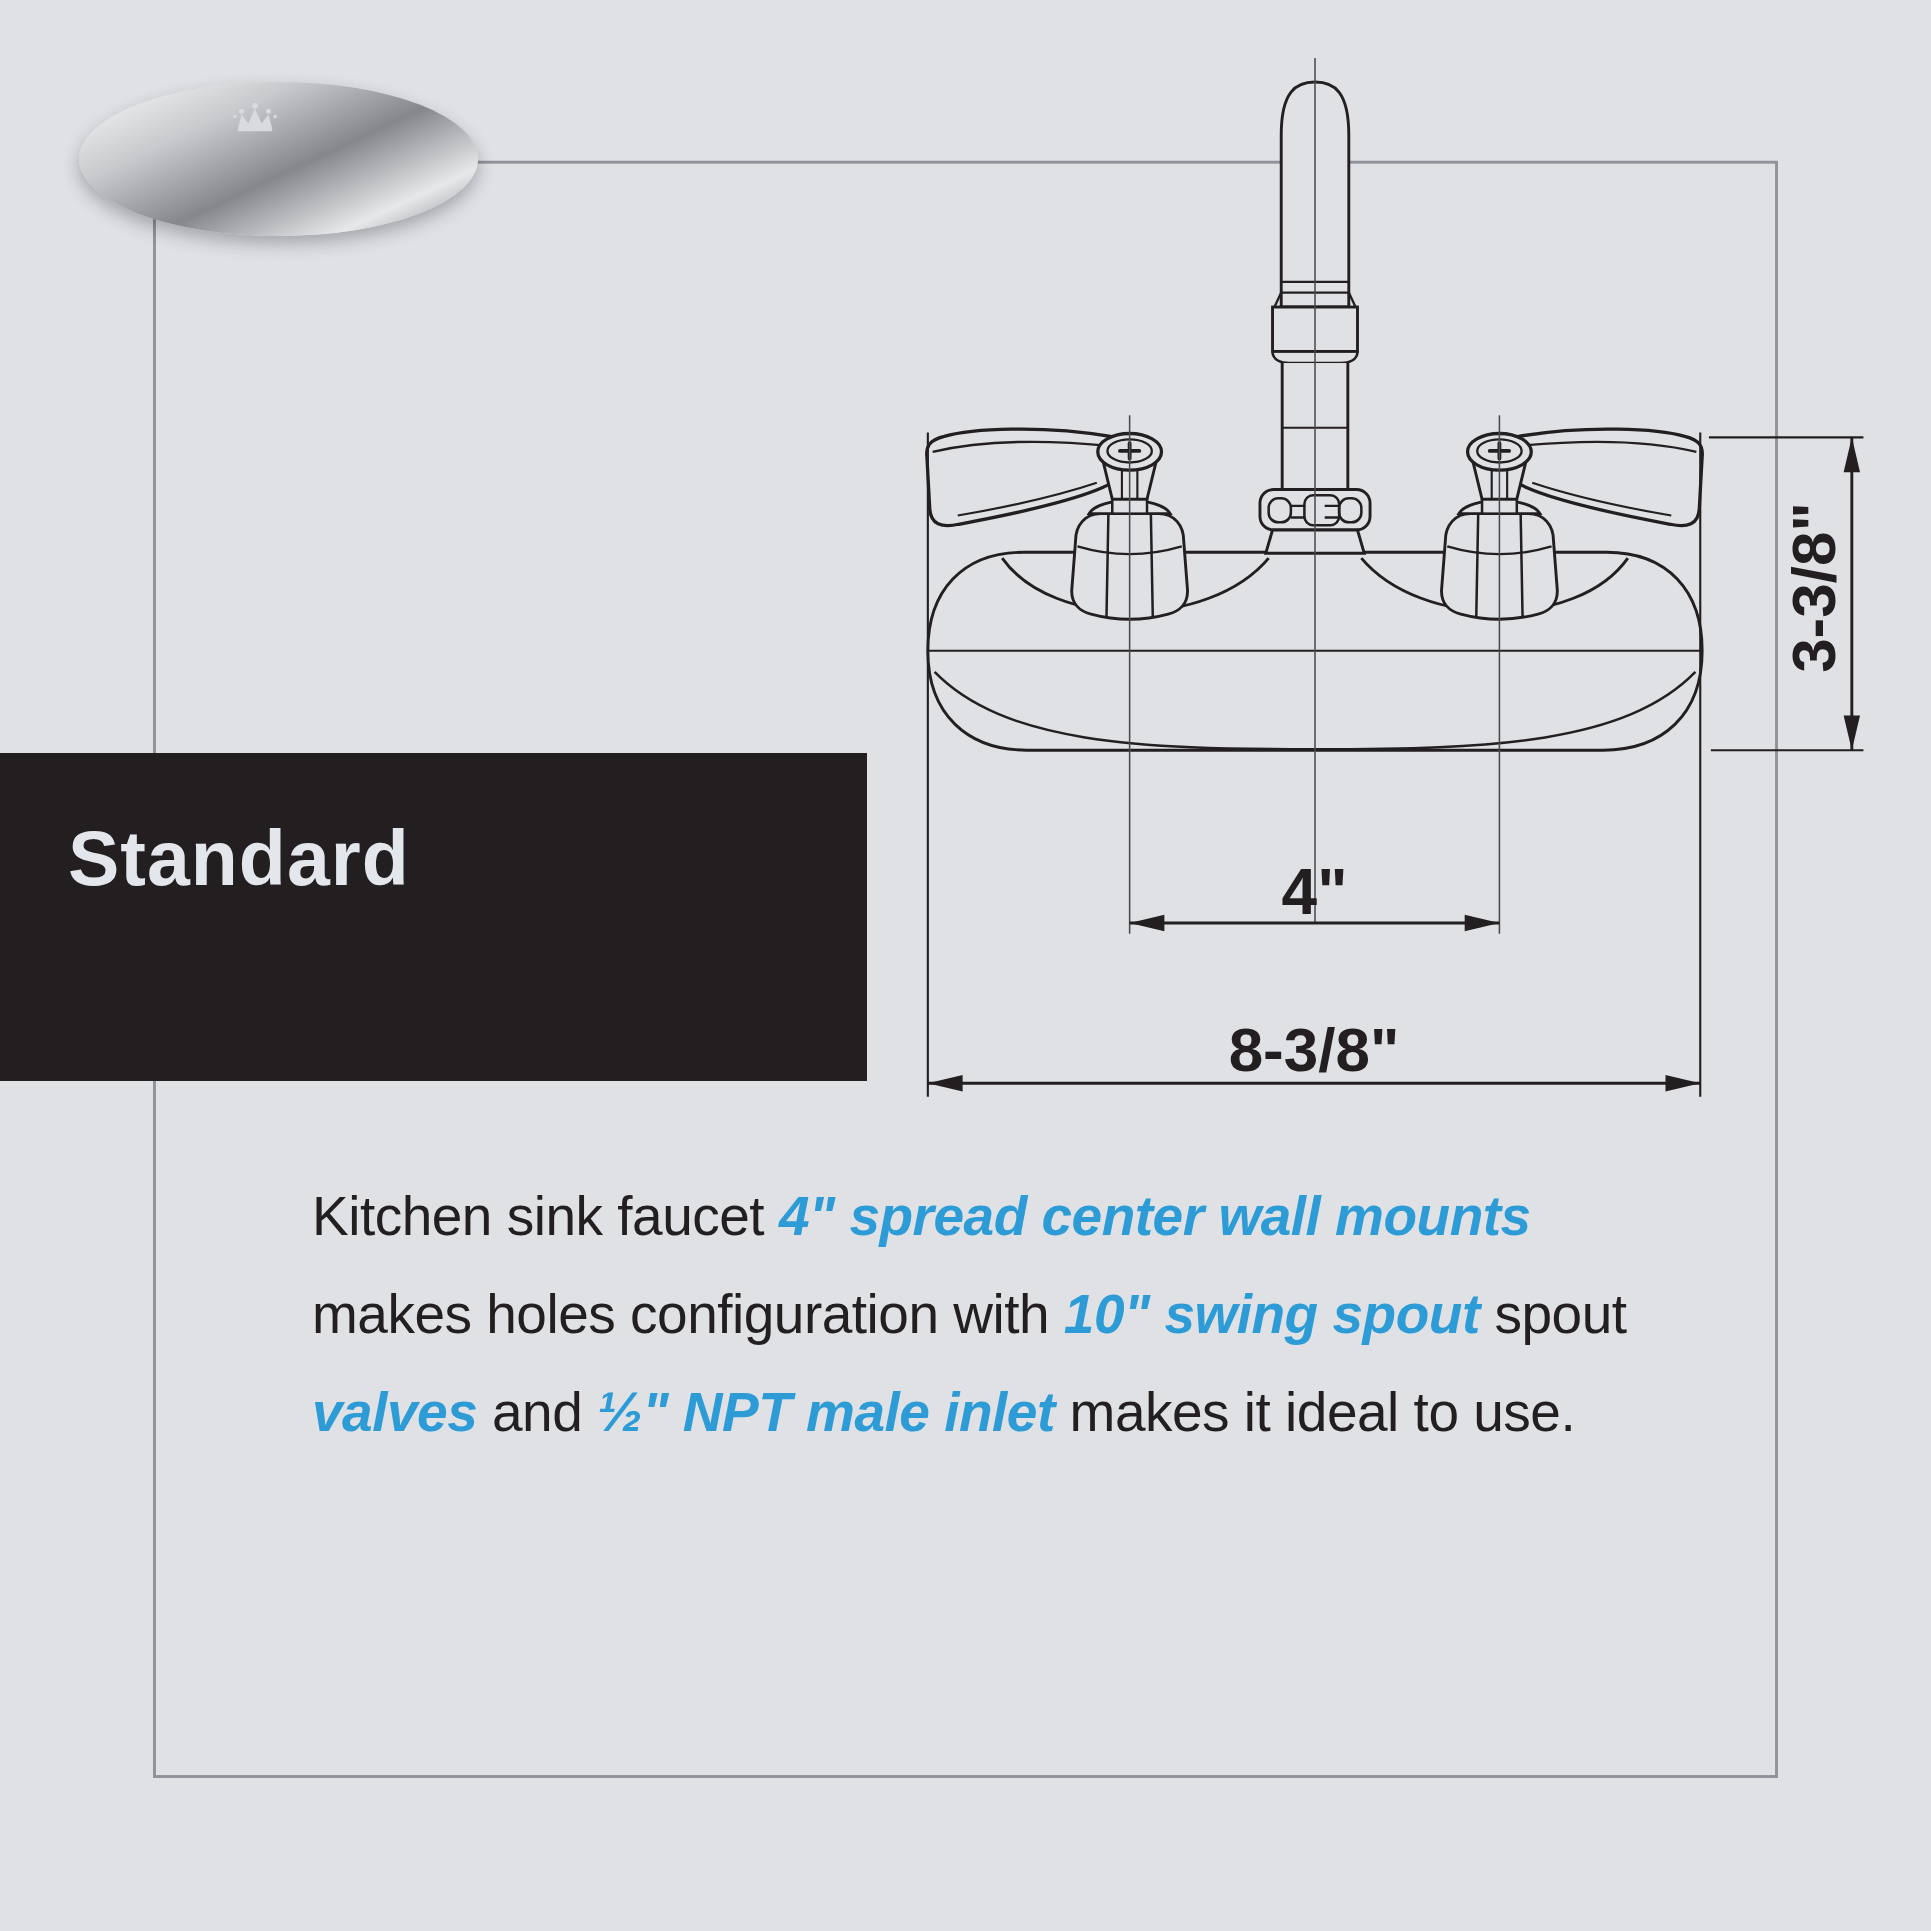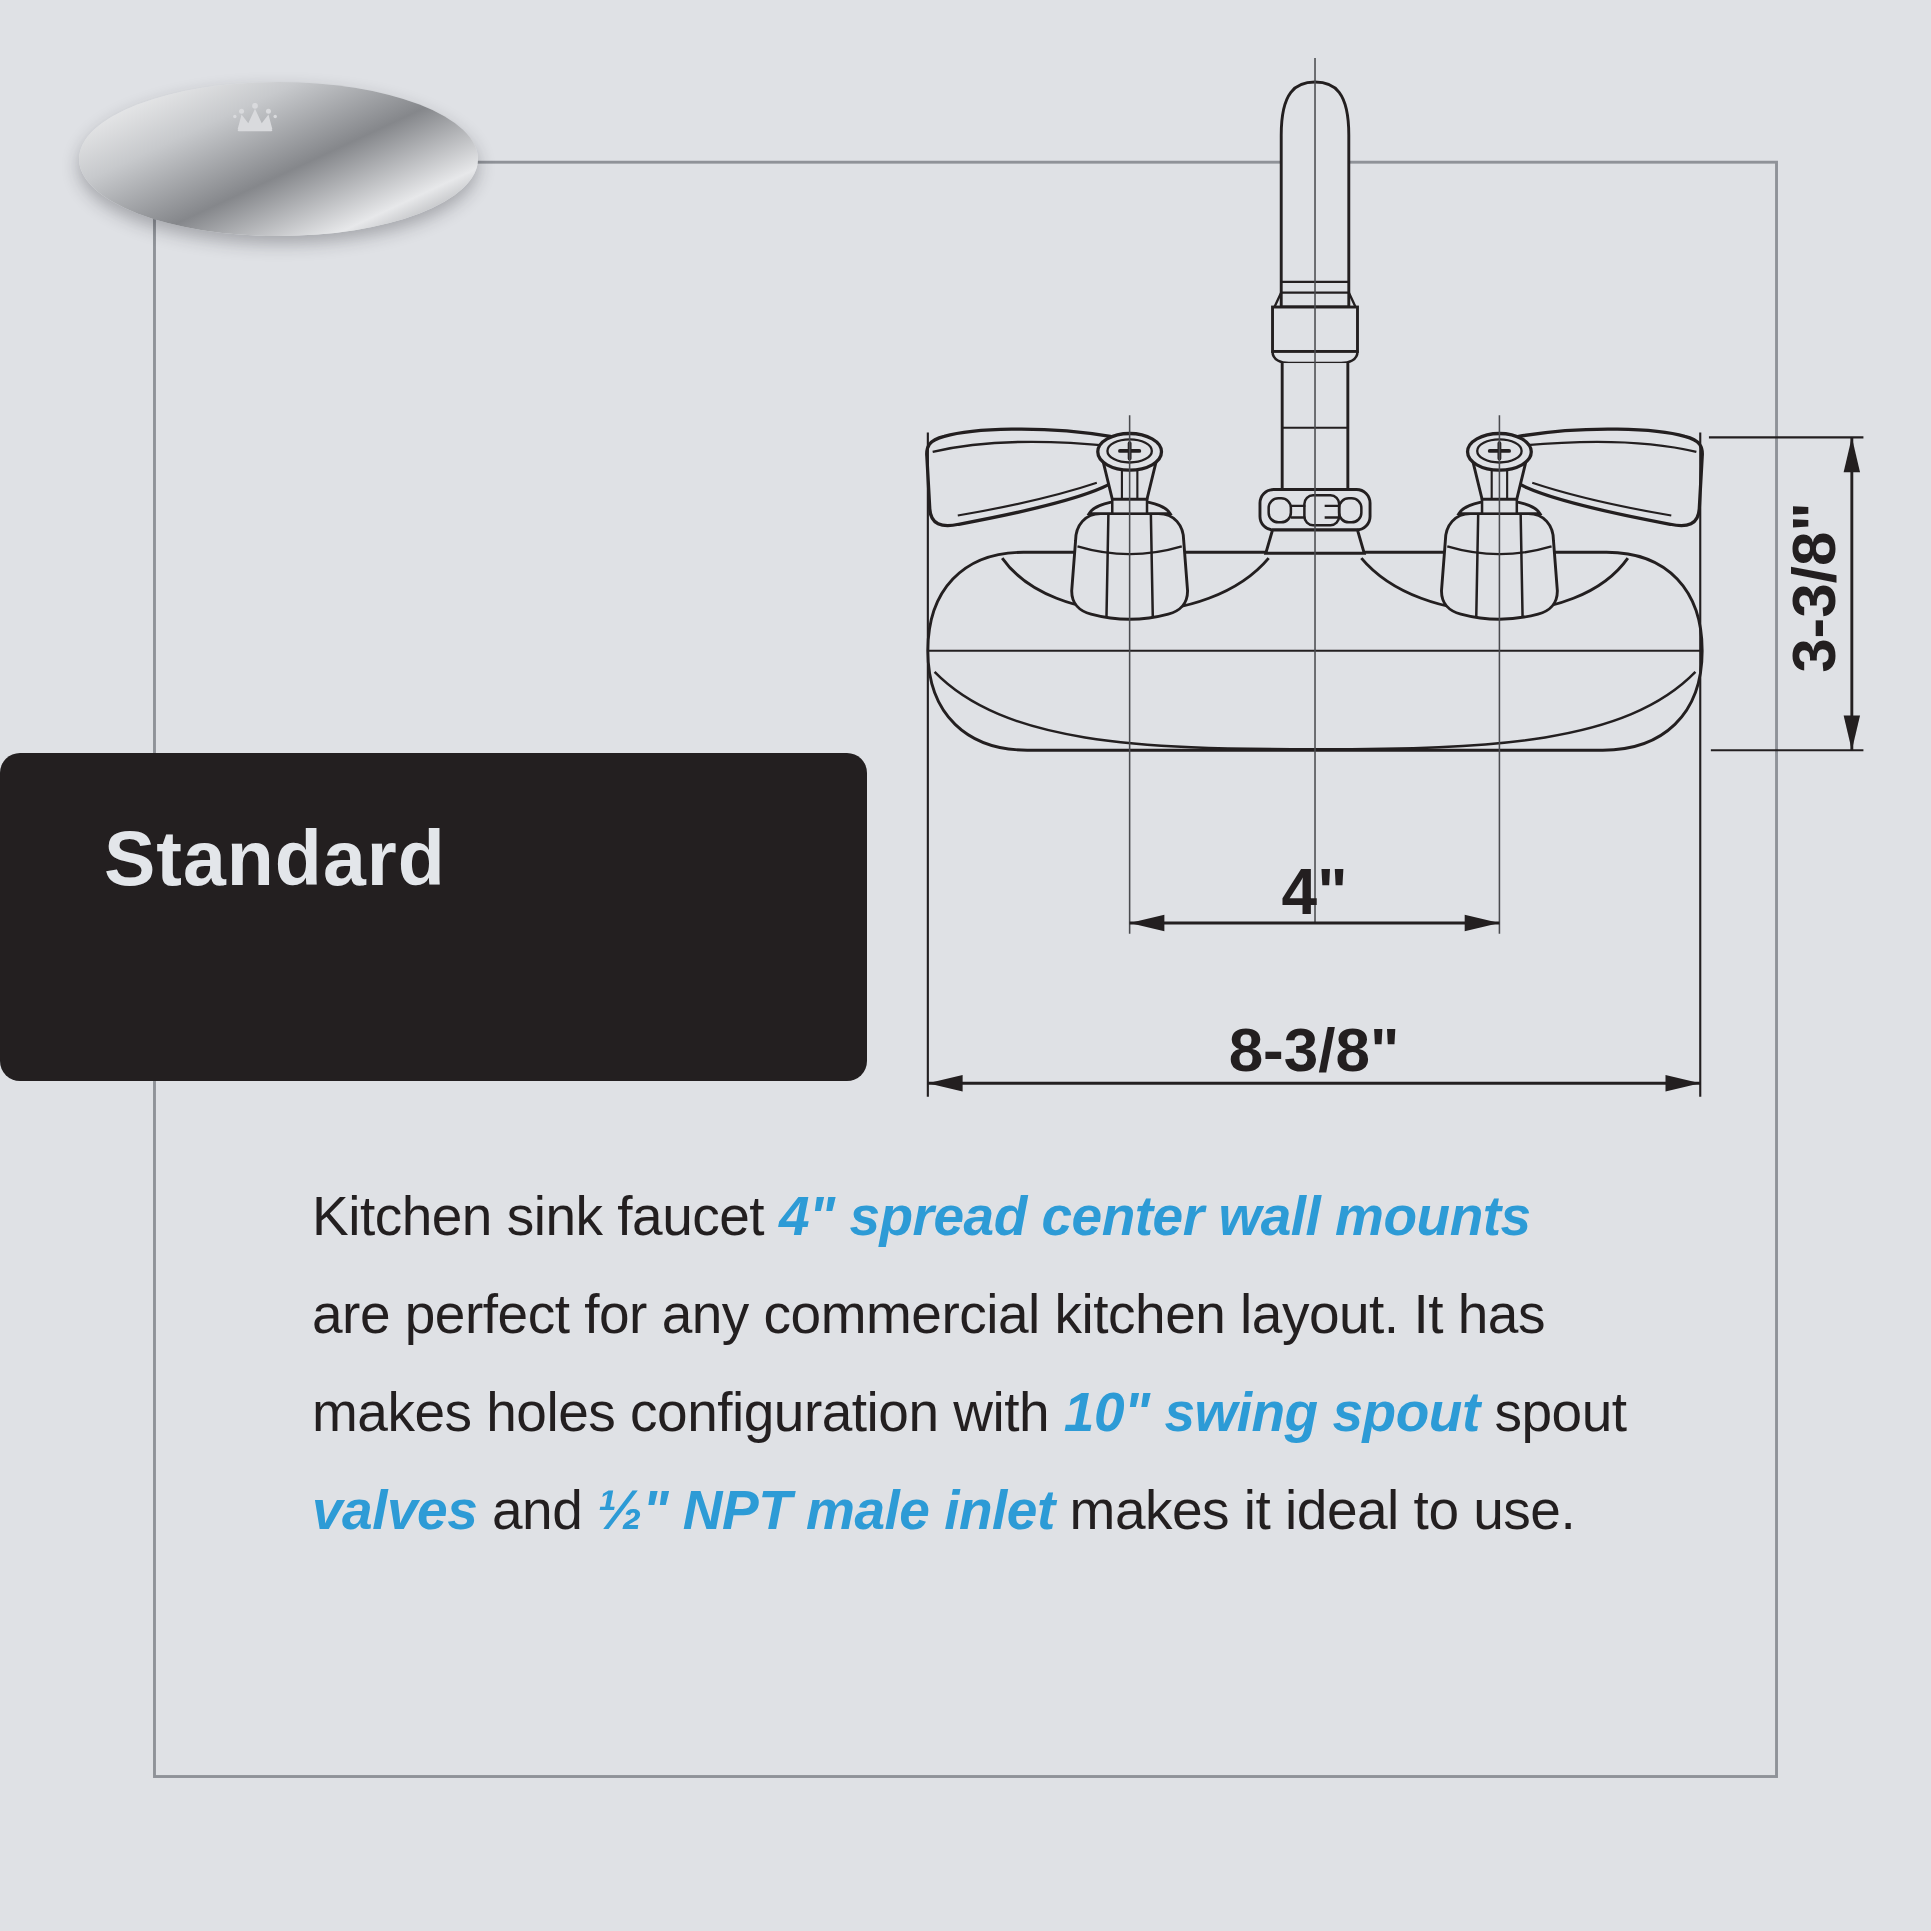--- a/index.html
+++ b/index.html
@@ -49,22 +49,21 @@
     background-clip:text;
     -webkit-text-fill-color:transparent;
     color:#d9dadd;
   }
   .crown{position:absolute;left:151px;top:21px;width:50px;height:29px;}
 
   
   .title-panel{
     position:absolute;left:0;top:753px;width:867px;height:328px;
     background:var(--panel);
-    padding:56px 0 0 104px;
-    border-radius:20px;
+    padding:56px 0 0 68px;
   }
   .title-line{
     font-size:77px;line-height:98px;font-weight:bold;
     color:var(--panel-text);
     letter-spacing:1px;
     white-space:pre;
   }
 
   
   .dim-label{
@@ -199,17 +198,16 @@
 <div class="title-panel">
   <div class="title-line">Standard</div>
 </div>
 
 <div class="dim-label dim-4">4"</div>
 <div class="dim-label dim-8">8-3/8"</div>
 <div class="dim-label dim-3">3-3/8"</div>
 
 <div class="para">
     <div class="para-line"><span class="seg">Kitchen sink faucet </span><span class="seg blue">4" spread center wall mounts</span></div>
-    <div class="para-line"><span class="seg">are perfect for any commercial kitchen layout. It has</span></div>
     <div class="para-line"><span class="seg">makes holes configuration with </span><span class="seg blue">10" swing spout</span><span class="seg"> spout</span></div>
     <div class="para-line"><span class="seg blue">valves</span><span class="seg"> and </span><span class="seg blue">½" NPT male inlet</span><span class="seg"> makes it ideal to use.</span></div>
   </div>
 
 
 </body></html>

